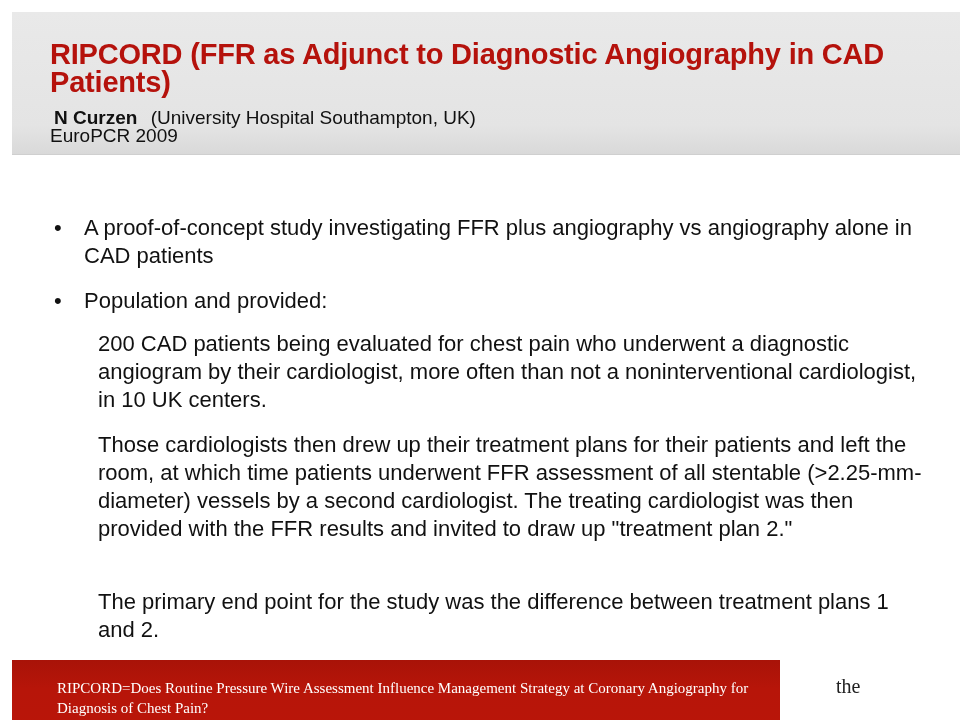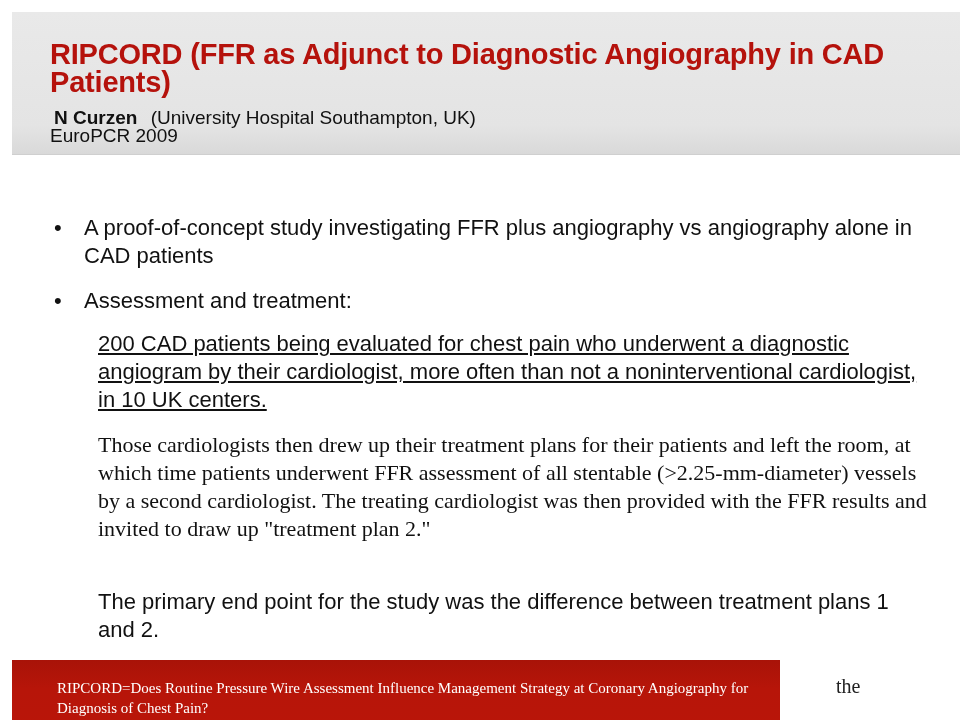--- a/index.html
+++ b/index.html
@@ -75,24 +75,24 @@
   <div class="event-line">EuroPCR 2009</div>
 </div>
 
 <div class="content">
   <div class="bullet" style="top:4px;">
     <span class="bullet-dot">•</span>
     <span class="bullet-text" style="width:850px;">A proof-of-concept study investigating FFR plus angiography vs angiography alone in CAD patients</span>
   </div>
   <div class="bullet" style="top:77px;">
     <span class="bullet-dot">•</span>
-    <span class="bullet-text">Assessment and treatment:</span>
+    <span class="bullet-text">Population and provided:</span>
   </div>
-  <div class="sub" style="top:124px;text-decoration:underline;">200 CAD patients being evaluated for chest pain who underwent a diagnostic angiogram by their cardiologist, more often than not a noninterventional cardiologist, in 10 UK centers.</div>
-  <div class="sub" style="top:225px;font-family:Liberation Serif, serif;">Those cardiologists then drew up their treatment plans for their patients and left the room, at which time patients underwent FFR assessment of all stentable (&gt;2.25-mm-diameter) vessels by a second cardiologist. The treating cardiologist was then provided with the FFR results and invited to draw up "treatment plan 2."</div>
+  <div class="sub" style="top:124px;">200 CAD patients being evaluated for chest pain who underwent a diagnostic angiogram by their cardiologist, more often than not a noninterventional cardiologist, in 10 UK centers.</div>
+  <div class="sub" style="top:225px;">Those cardiologists then drew up their treatment plans for their patients and left the room, at which time patients underwent FFR assessment of all stentable (&gt;2.25-mm-diameter) vessels by a second cardiologist. The treating cardiologist was then provided with the FFR results and invited to draw up "treatment plan 2."</div>
   <div class="sub" style="top:382px; width:800px;">The primary end point for the study was the difference between treatment plans 1 and 2.</div>
 </div>
 
 <div class="footer">
   <div class="footer-note">RIPCORD=Does Routine Pressure Wire Assessment Influence Management Strategy at Coronary Angiography for Diagnosis of Chest Pain?</div>
   <div class="logo">
     <span class="logo-the">the</span>
     <span class="logo-heart">draw</span>
     <span class="logo-org">.org</span>
     <span class="logo-sm">SM</span>

